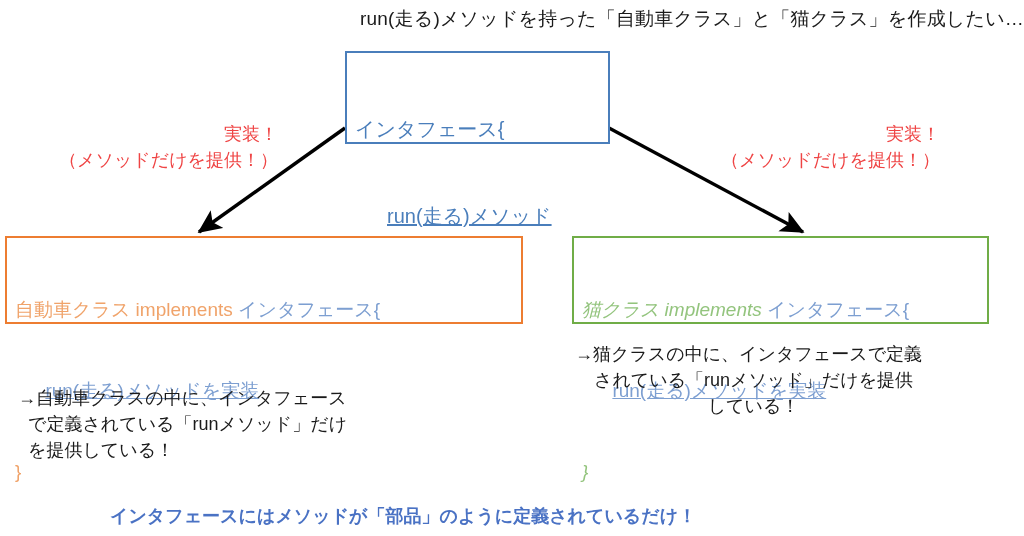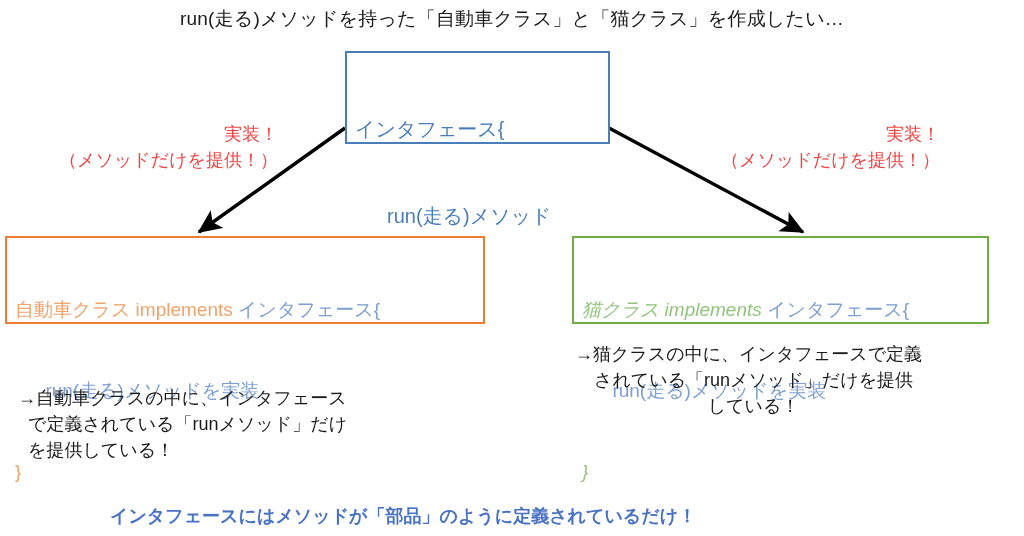--- a/index.html
+++ b/index.html
@@ -20,53 +20,53 @@
     background: #ffffff;
     overflow: hidden;
   }
   .abs { position: absolute; }
 
   
   #headline {
     left: 0;
     top: 6px;
     width: 1024px;
-    text-align: center;
+    text-align: right;
     font-size: 19px;
     line-height: 26px;
     color: #1a1a1a;
     letter-spacing: 0.2px;
     white-space: nowrap;
   }
 
   
   .codebox {
     box-sizing: border-box;
     border: 2px solid #4a7ebb;
     padding: 4px 8px 4px 8px;
     font-size: 20px;
     line-height: 29px;
     white-space: pre;
     background: #ffffff;
   }
   .codebox .ln { display: block; }
-  .indent { padding-left: 1.6em; display: inline-block; }
+  .indent { padding-left: 1.6em; display: inline-block; text-decoration: underline; }
 
   #iface-box {
     left: 345px;
     top: 51px;
     width: 265px;
     height: 93px;
     border-color: #4a7ebb;
     color: #4a7ebb;
   }
   #car-box {
     left: 5px;
     top: 236px;
-    width: 480px;
+    width: 518px;
     height: 88px;
     border-color: #ed7d31;
     color: #f0a36a;
     font-size: 19px;
     line-height: 27px;
     padding-top: 4px;
   }
   #cat-box {
     left: 572px;
     top: 236px;

